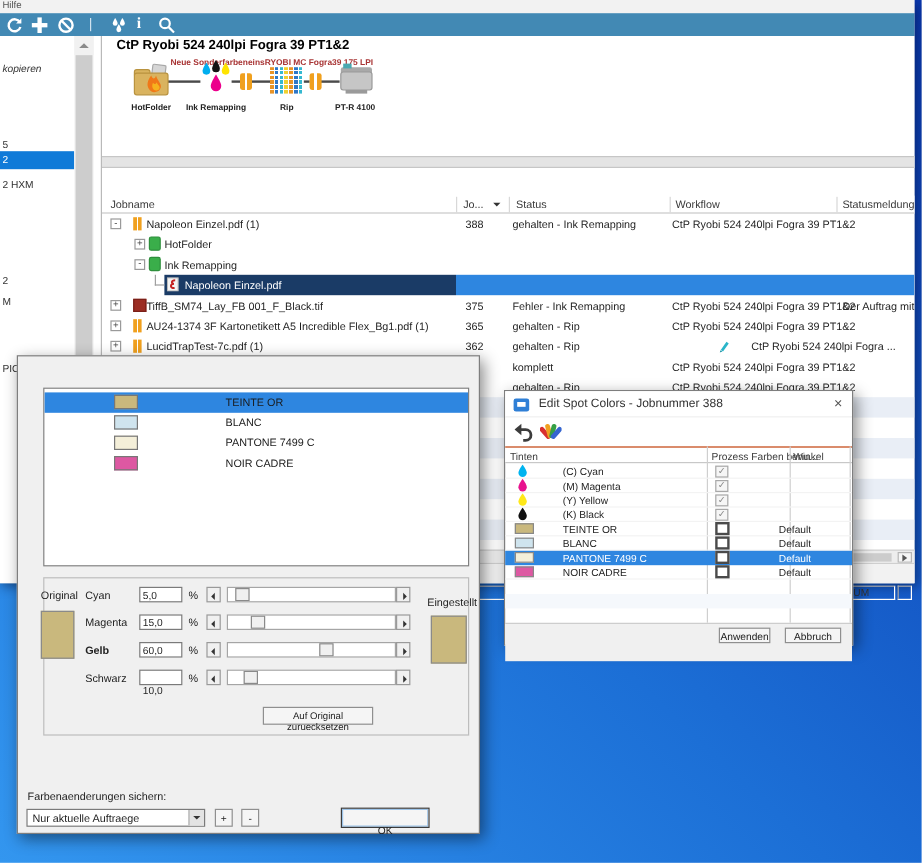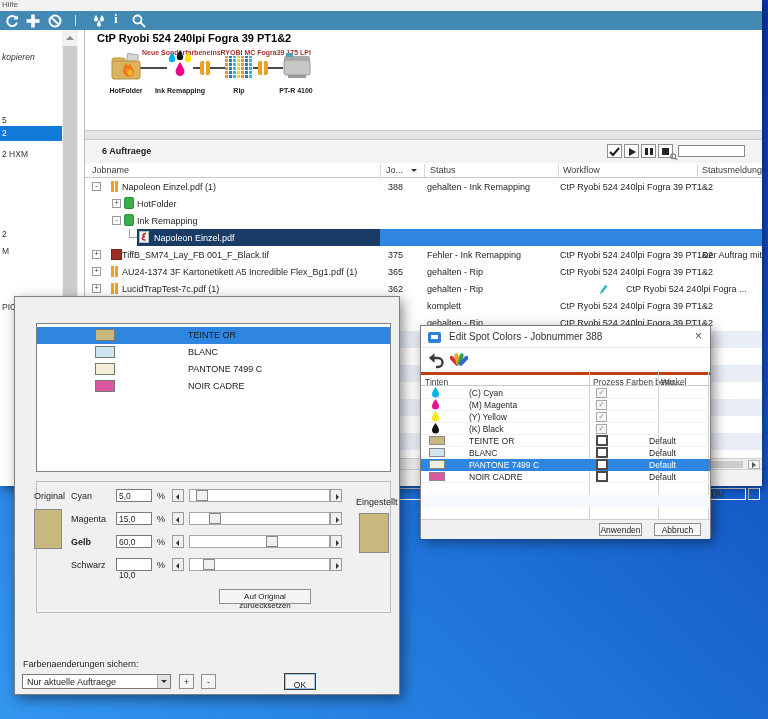--- a/index.html
+++ b/index.html
@@ -126,33 +126,33 @@
   
   #edit-dialog { left:420px; top:325px; width:291px; height:213px; background:#fff; }
   .ed-titlebar { position:absolute; left:0; top:0; width:100%; height:22px; background:#fff;
                  border-bottom:1px solid #ececec; }
   .ed-appicon { position:absolute; left:7px; top:6px; width:13px; height:11px; background:#2f7fd6; border-radius:2px; }
   .ed-appicon:after { content:""; position:absolute; left:3px; top:3px; width:7px; height:4px; background:#fff; }
   .ed-title { position:absolute; left:28px; top:5px; font-size:10px; color:#333; }
   .ed-close { position:absolute; right:8px; top:3px; font-size:12px; color:#555; }
   .ed-toolbar { position:absolute; left:0; top:22px; width:100%; height:24px; background:#fff; }
   .ed-thead { position:absolute; left:0; top:46px; width:100%; height:14px; background:#fff;
-              border-top:3px solid #c2410c; border-bottom:1px solid #c8c8c8; font-size:8.5px; color:#3a3a3a; }
+              border-top:1px solid #c2410c; border-bottom:1px solid #c8c8c8; font-size:8.5px; color:#3a3a3a; }
   .ed-vline { position:absolute; width:1px; background:#e3e3e3; }
   .ink-row { position:absolute; left:0; width:100%; height:12px; font-size:8.5px; border-bottom:1px solid #f3f3f3; }
   .ink-row.sel { background:#2e86e0; color:#fff; border-bottom:none; }
   .ink-name { position:absolute; left:48px; top:1px; white-space:nowrap; }
   .ink-swatch { position:absolute; left:8px; top:1px; width:16px; height:9px; border:1px solid #888; }
   .cb { position:absolute; left:175px; }
   .cb.process { top:1px; width:11px; height:10px; border:1px solid #a8a8a8; background:#f6f6f6;
                 color:#8a8a8a; font-size:8px; line-height:8px; text-align:center; }
   .cb.spot { top:0; width:12px; height:11px; border:2px solid #4a4a4a; background:#fff; }
   .ink-winkel { position:absolute; left:228px; top:1px; }
   .ed-stripe { position:absolute; left:0; width:100%; height:12px; background:#f5f8fc; }
-  .ed-bottom { position:absolute; left:0; top:193px; width:100%; height:20px; background:#f0f0f0;
+  .ed-bottom { position:absolute; left:0; top:193px; width:100%; height:32px; background:#f0f0f0;
                border-top:1px solid #cdcdcd; }
 </style>
 </head>
 <body>
 
 <div id="window">
 
   <div class="menubar">
     <span>Hilfe</span>
   </div>
@@ -246,38 +246,20 @@
         <rect x="5" y="23" width="18" height="3" fill="#9a9a9a"></rect>
       </svg>
     </div>
     <div class="wf-label" style="left:11px;width:60px">HotFolder</div>
     <div class="wf-label" style="left:60px;width:70px">Ink Remapping</div>
     <div class="wf-label" style="left:124px;width:60px">Rip</div>
     <div class="wf-label" style="left:181px;width:60px">PT-R 4100</div>
 
     <div class="splitter"></div>
 
-    <div class="jobbar">
-      <span class="jobcount">6 Auftraege</span>
-      <span class="jb-btn" style="left:522px">
-        <svg width="13" height="12" viewBox="0 0 13 12" style="position:absolute;left:0;top:1px">
-            <path d="M2 6 L5 9 L11 2" fill="none" stroke="#1a1a1a" stroke-width="2"></path>
-          </svg>
-      </span>
-      <span class="jb-btn jb-play" style="left:539px"></span>
-      <span class="jb-btn jb-pause" style="left:556px"></span>
-      <span class="jb-btn jb-stop" style="left:573px"></span>
-      <span class="abs" style="left:585px;top:7px">
-        <svg width="8" height="8" viewBox="0 0 10 10">
-            <circle cx="4" cy="4" r="3" fill="none" stroke="#777" stroke-width="1.4"></circle>
-            <line x1="6.2" y1="6.2" x2="9" y2="9" stroke="#777" stroke-width="1.4"></line>
-          </svg>
-      </span>
-      <input class="jb-search-input" value="" style="">
-    </div>
 
     <div class="thead">
       <span class="th" style="left:7px">Jobname</span>
       <span class="th" style="left:301px">Jo...</span>
       <span class="sort-arrow" style="left:326px"></span>
       <span class="th" style="left:345px">Status</span>
       <span class="th" style="left:478px">Workflow</span>
       <span class="th" style="left:617px">Statusmeldung</span>
       <span class="th-line" style="left:295px"></span>
       <span class="th-line" style="left:339px"></span>
@@ -433,21 +415,21 @@
   <div class="btn" style="left:204px;top:292px;width:92px;height:15px;padding-top:2px;font-size:8px">Auf Original zuruecksetzen</div>
 
 
   <span class="ch-label" style="left:8px;top:362px">Farbenaenderungen sichern:</span>
   <div class="combo">
     <span class="val">Nur aktuelle Auftraege</span>
     <span class="drop"></span>
   </div>
   <div class="btn" style="left:164px;top:377px;width:15px;height:15px;padding-top:2px">+</div>
   <div class="btn" style="left:186px;top:377px;width:15px;height:15px;padding-top:2px">-</div>
-  <div class="btn" style="left:269px;top:376px;width:32px;height:17px;padding-top:6px;border:1px solid #3c3c3c;box-shadow:inset 0 0 0 1px #9cc3e8">OK</div>
+  <div class="btn" style="left:269px;top:376px;width:74px;height:17px;padding-top:13px;border:1px solid #3c3c3c;box-shadow:inset 0 0 0 1px #9cc3e8">OK</div>
 </div>
 
 <div class="dialog" id="edit-dialog">
   <div class="ed-titlebar">
     <span class="ed-appicon"></span>
     <span class="ed-title">Edit Spot Colors - Jobnummer 388</span>
     <span class="ed-close">×</span>
   </div>
   <div class="ed-toolbar">
     <span class="abs" style="left:5px;top:3px">

